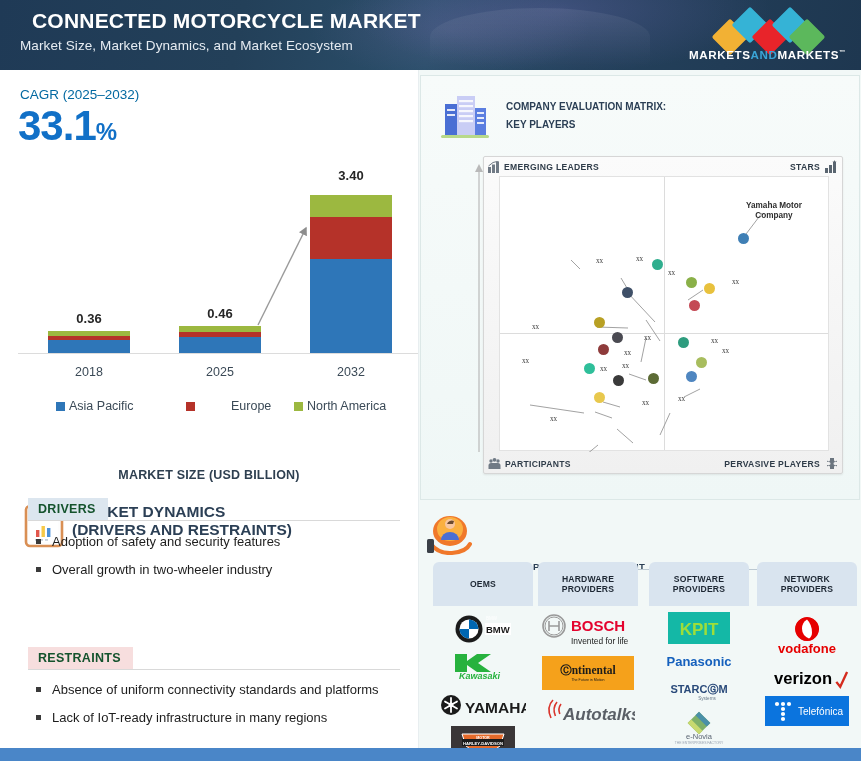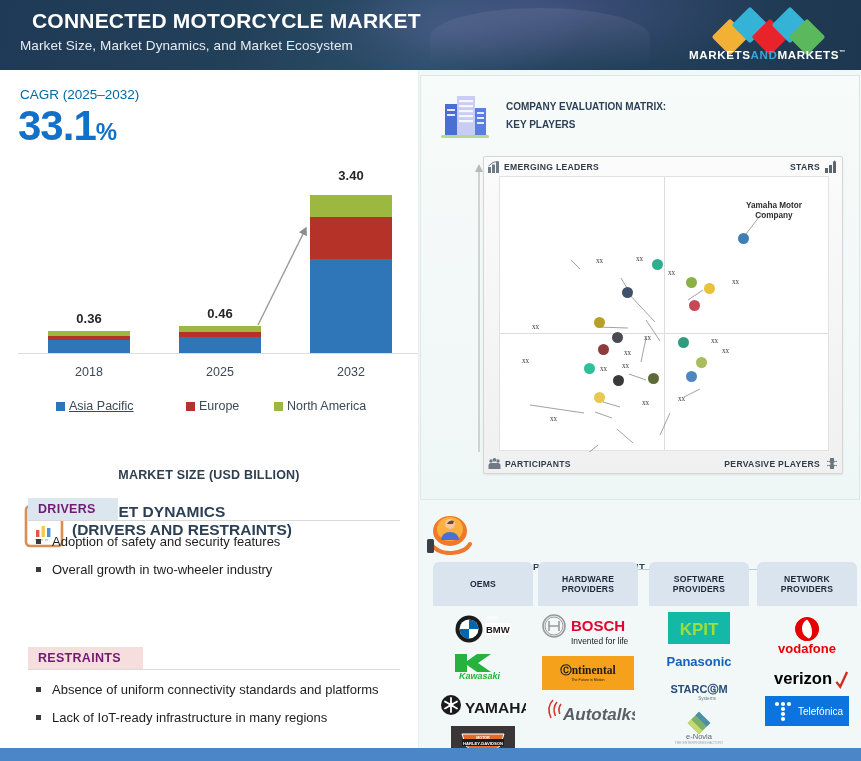--- a/index.html
+++ b/index.html
@@ -76,22 +76,22 @@
     font-size: 12.5px; font-weight: bold; color: #2e3f50; letter-spacing: 0.2px;
   }
 
   
   #md-icon { position: absolute; left: 24px; top: 432px; width: 40px; height: 46px; }
   #md-title {
     position: absolute; left: 72px; top: 433px;
     font-size: 15.5px; font-weight: bold; color: #2b3f55; line-height: 18px;
   }
   .sec-badge {
-    position: absolute; height: 22px; padding: 0 22px 0 10px;
-    font-size: 12.5px; font-weight: bold; color: #701a75;
+    position: absolute; height: 22px; padding: 0 12px 0 10px;
+    font-size: 12.5px; font-weight: bold; color: #14532d;
     display: flex; align-items: center; letter-spacing: 0.3px;
   }
   .sec-rule { position: absolute; height: 1px; background: #d9d9d9; }
   .bullet-row { position: absolute; font-size: 13px; color: #1d1d1d; }
   .bullet-row .sq {
     display: inline-block; width: 5px; height: 5px; background: #3a3a3a;
     vertical-align: middle; margin-right: 11px; position: relative; top: -1px;
   }
 
   
@@ -216,25 +216,25 @@
     <svg id="arrow-svg" viewBox="0 0 400 300">
       <defs>
         <marker id="ah" markerWidth="7" markerHeight="7" refX="5" refY="3.2" orient="auto">
           <path d="M0,0 L6,3.2 L0,6.4 z" fill="#8d8d8d"></path>
         </marker>
       </defs>
       <line x1="240" y1="210" x2="288" y2="113" stroke="#9a9a9a" stroke-width="1.4" marker-end="url(#ah)"></line>
     </svg>
 
     <div id="legend">
-      <div class="lg" style="width:130px;text-decoration:underline;">
+      <div class="lg" style="width:130px;">
         <span class="lg-sw" style="background:#2e76b8;"></span>
         <span>Asia Pacific</span>
       </div>
-      <div class="lg" style="width:88px;">
+      <div class="lg" style="width:108px;gap:32px;">
         <span class="lg-sw" style="background:#b53229;"></span>
         <span>Europe</span>
       </div>
       <div class="lg" style="width:120px;">
         <span class="lg-sw" style="background:#9cb840;"></span>
         <span>North America</span>
       </div>
     </div>
   </div>
 

